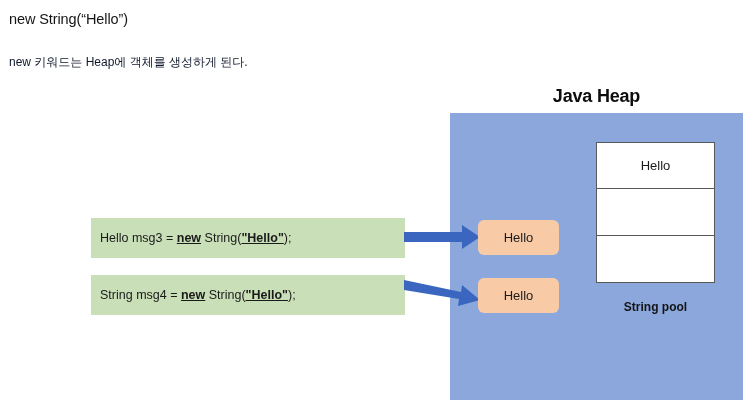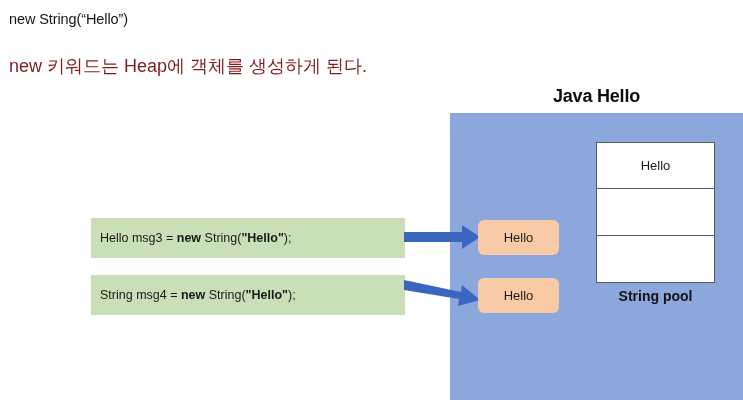--- a/index.html
+++ b/index.html
@@ -24,23 +24,23 @@
     font-size: 14.5px;
     font-weight: normal;
     letter-spacing: -0.1px;
     color: #141414;
     white-space: nowrap;
   }
   #subtext {
     position: absolute;
     left: 9px;
     top: 54px;
-    font-size: 18px;
+    font-size: 12px;
     font-weight: normal;
-    color: #7f1d1d;
+    color: #0f172a;
     white-space: nowrap;
   }
 
   
   #heap-title {
     position: absolute;
     left: 450px;
     top: 86px;
     width: 293px;
     text-align: center;
@@ -76,24 +76,24 @@
     align-items: center;
     justify-content: center;
     font-size: 13px;
     color: #1a1a1a;
     border-bottom: 1.5px solid #595959;
   }
   .pool-cell:last-child { border-bottom: none; }
   #pool-label {
     position: absolute;
     left: 596px;
-    top: 288px;
+    top: 300px;
     width: 119px;
     text-align: center;
-    font-size: 14px;
+    font-size: 12px;
     font-weight: bold;
     color: #141414;
   }
 
   
   .code-box {
     position: absolute;
     left: 91px;
     width: 314px;
     height: 40px;
@@ -103,21 +103,21 @@
     box-sizing: border-box;
     padding-left: 9px;
   }
   #code-box-1 { top: 218px; }
   #code-box-2 { top: 275px; }
   .code-text {
     font-size: 12.5px;
     color: #1a1a1a;
     white-space: nowrap;
   }
-  .code-text b { font-weight: bold; }
+  .code-text b { font-weight: bold; text-decoration: underline; }
 
   
   .obj-box {
     position: absolute;
     left: 478px;
     width: 81px;
     height: 35px;
     background: #F8CBA6;
     border-radius: 6px;
     display: flex;
@@ -136,21 +136,21 @@
   }
   #arrow-1 { left: 404px; top: 222px; }
   #arrow-2 { left: 404px; top: 272px; }
 </style>
 </head>
 <body>
 
 <div id="heading">new String(“Hello”)</div>
 <div id="subtext">new 키워드는 Heap에 객체를 생성하게 된다.</div>
 
-<div id="heap-title">Java Hello</div>
+<div id="heap-title">Java Heap</div>
 <div id="heap-box"></div>
 
 <div id="pool-box">
   <div class="pool-cell">Hello</div>
   <div class="pool-cell"></div>
   <div class="pool-cell"></div>
 </div>
 <div id="pool-label">String pool</div>
 
 <div class="code-box" id="code-box-1">

